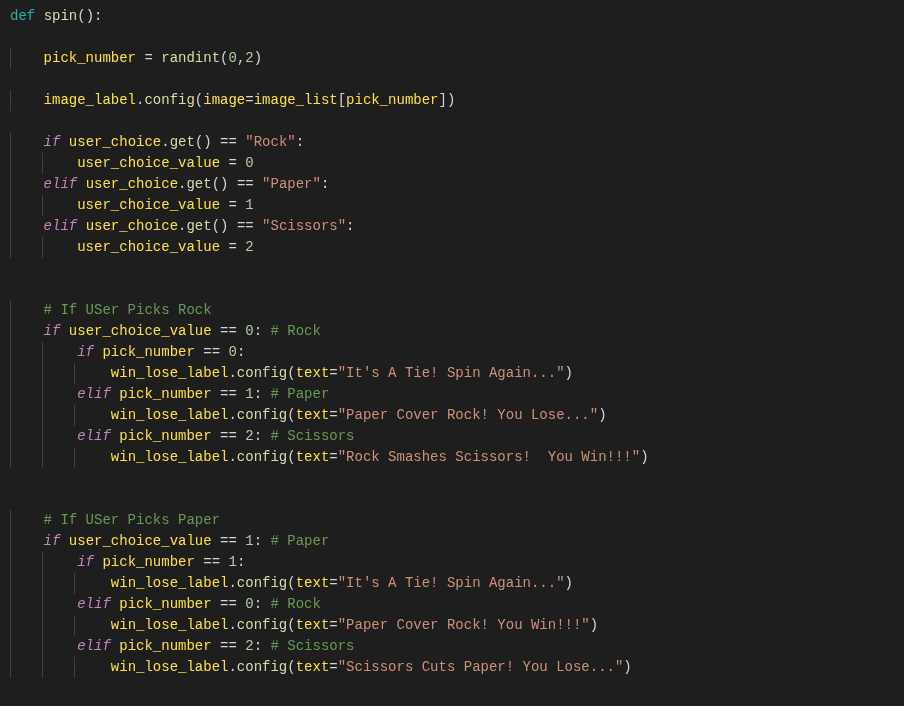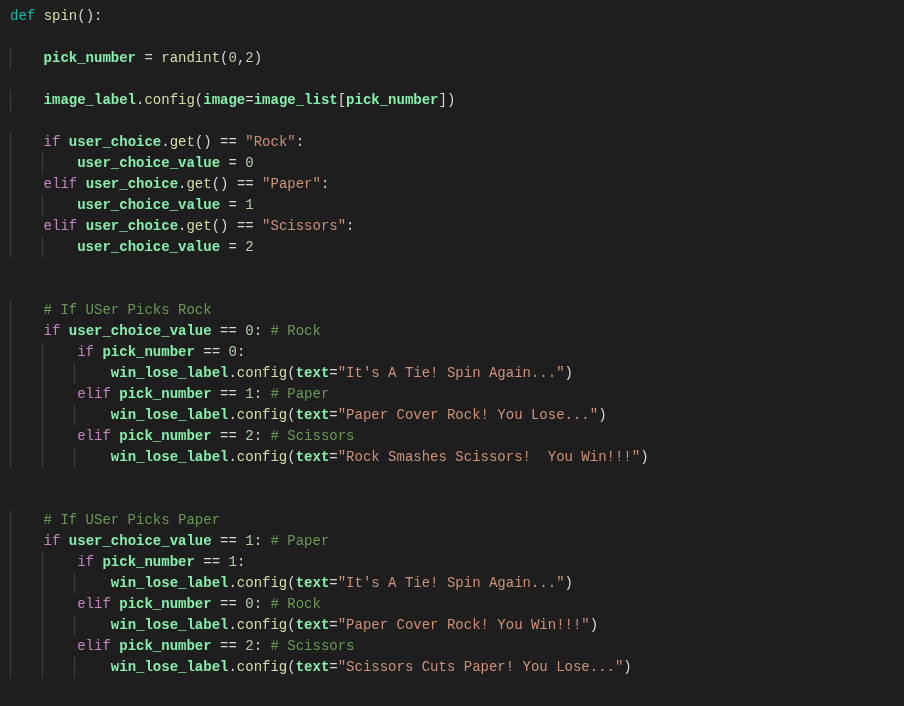--- a/index.html
+++ b/index.html
@@ -23,23 +23,23 @@
       position: relative;
     }
     .guide {
       position: absolute;
       width: 1px;
       height: 21px;
       background: #404040;
       top: 0;
     }
     .kw { color: #14b8a6; }           
-    .cf { color: #c586c0; }           
+    .cf { color: #c586c0; font-style: italic; }           
     .fn { color: #dcdcaa; }           
-    .var { color: #86efac; font-weight: bold; }          
+    .var { color: #fde047; }          
     .num { color: #b5cea8; }          
     .str { color: #ce9178; }          
     .op  { color: #d4d4d4; }
     .cmt { color: #6a9955; }          
     .punc { color: #d4d4d4; }
   </style>
 </head>
 <body>
 
 <pre id="code"><div class="line"><span class="kw">def</span><span class="op"> </span><span class="fn">spin</span><span class="punc">():</span></div><div class="line">&nbsp;</div><div class="line"><span class="guide" style="left: 10px;"></span>    <span class="var">pick_number</span><span class="op"> = </span><span class="fn">randint</span><span class="punc">(</span><span class="num">0</span><span class="punc">,</span><span class="num">2</span><span class="punc">)</span></div><div class="line">&nbsp;</div><div class="line"><span class="guide" style="left: 10px;"></span>    <span class="var">image_label</span><span class="punc">.</span><span class="fn">config</span><span class="punc">(</span><span class="var">image</span><span class="op">=</span><span class="var">image_list</span><span class="punc">[</span><span class="var">pick_number</span><span class="punc">])</span></div><div class="line">&nbsp;</div><div class="line"><span class="guide" style="left: 10px;"></span>    <span class="cf">if</span><span class="op"> </span><span class="var">user_choice</span><span class="punc">.</span><span class="fn">get</span><span class="punc">() == </span><span class="str">"Rock"</span><span class="punc">:</span></div><div class="line"><span class="guide" style="left: 10px;"></span><span class="guide" style="left: 42px;"></span>        <span class="var">user_choice_value</span><span class="op"> = </span><span class="num">0</span></div><div class="line"><span class="guide" style="left: 10px;"></span>    <span class="cf">elif</span><span class="op"> </span><span class="var">user_choice</span><span class="punc">.</span><span class="fn">get</span><span class="punc">() == </span><span class="str">"Paper"</span><span class="punc">:</span></div><div class="line"><span class="guide" style="left: 10px;"></span><span class="guide" style="left: 42px;"></span>        <span class="var">user_choice_value</span><span class="op"> = </span><span class="num">1</span></div><div class="line"><span class="guide" style="left: 10px;"></span>    <span class="cf">elif</span><span class="op"> </span><span class="var">user_choice</span><span class="punc">.</span><span class="fn">get</span><span class="punc">() == </span><span class="str">"Scissors"</span><span class="punc">:</span></div><div class="line"><span class="guide" style="left: 10px;"></span><span class="guide" style="left: 42px;"></span>        <span class="var">user_choice_value</span><span class="op"> = </span><span class="num">2</span></div><div class="line">&nbsp;</div><div class="line">&nbsp;</div><div class="line"><span class="guide" style="left: 10px;"></span>    <span class="cmt"># If USer Picks Rock</span></div><div class="line"><span class="guide" style="left: 10px;"></span>    <span class="cf">if</span><span class="op"> </span><span class="var">user_choice_value</span><span class="op"> == </span><span class="num">0</span><span class="punc">: </span><span class="cmt"># Rock</span></div><div class="line"><span class="guide" style="left: 10px;"></span><span class="guide" style="left: 42px;"></span>        <span class="cf">if</span><span class="op"> </span><span class="var">pick_number</span><span class="op"> == </span><span class="num">0</span><span class="punc">:</span></div><div class="line"><span class="guide" style="left: 10px;"></span><span class="guide" style="left: 42px;"></span><span class="guide" style="left: 74px;"></span>            <span class="var">win_lose_label</span><span class="punc">.</span><span class="fn">config</span><span class="punc">(</span><span class="var">text</span><span class="op">=</span><span class="str">"It's A Tie! Spin Again..."</span><span class="punc">)</span></div><div class="line"><span class="guide" style="left: 10px;"></span><span class="guide" style="left: 42px;"></span>        <span class="cf">elif</span><span class="op"> </span><span class="var">pick_number</span><span class="op"> == </span><span class="num">1</span><span class="punc">: </span><span class="cmt"># Paper</span></div><div class="line"><span class="guide" style="left: 10px;"></span><span class="guide" style="left: 42px;"></span><span class="guide" style="left: 74px;"></span>            <span class="var">win_lose_label</span><span class="punc">.</span><span class="fn">config</span><span class="punc">(</span><span class="var">text</span><span class="op">=</span><span class="str">"Paper Cover Rock! You Lose..."</span><span class="punc">)</span></div><div class="line"><span class="guide" style="left: 10px;"></span><span class="guide" style="left: 42px;"></span>        <span class="cf">elif</span><span class="op"> </span><span class="var">pick_number</span><span class="op"> == </span><span class="num">2</span><span class="punc">: </span><span class="cmt"># Scissors</span></div><div class="line"><span class="guide" style="left: 10px;"></span><span class="guide" style="left: 42px;"></span><span class="guide" style="left: 74px;"></span>            <span class="var">win_lose_label</span><span class="punc">.</span><span class="fn">config</span><span class="punc">(</span><span class="var">text</span><span class="op">=</span><span class="str">"Rock Smashes Scissors!  You Win!!!"</span><span class="punc">)</span></div><div class="line">&nbsp;</div><div class="line">&nbsp;</div><div class="line"><span class="guide" style="left: 10px;"></span>    <span class="cmt"># If USer Picks Paper</span></div><div class="line"><span class="guide" style="left: 10px;"></span>    <span class="cf">if</span><span class="op"> </span><span class="var">user_choice_value</span><span class="op"> == </span><span class="num">1</span><span class="punc">: </span><span class="cmt"># Paper</span></div><div class="line"><span class="guide" style="left: 10px;"></span><span class="guide" style="left: 42px;"></span>        <span class="cf">if</span><span class="op"> </span><span class="var">pick_number</span><span class="op"> == </span><span class="num">1</span><span class="punc">:</span></div><div class="line"><span class="guide" style="left: 10px;"></span><span class="guide" style="left: 42px;"></span><span class="guide" style="left: 74px;"></span>            <span class="var">win_lose_label</span><span class="punc">.</span><span class="fn">config</span><span class="punc">(</span><span class="var">text</span><span class="op">=</span><span class="str">"It's A Tie! Spin Again..."</span><span class="punc">)</span></div><div class="line"><span class="guide" style="left: 10px;"></span><span class="guide" style="left: 42px;"></span>        <span class="cf">elif</span><span class="op"> </span><span class="var">pick_number</span><span class="op"> == </span><span class="num">0</span><span class="punc">: </span><span class="cmt"># Rock</span></div><div class="line"><span class="guide" style="left: 10px;"></span><span class="guide" style="left: 42px;"></span><span class="guide" style="left: 74px;"></span>            <span class="var">win_lose_label</span><span class="punc">.</span><span class="fn">config</span><span class="punc">(</span><span class="var">text</span><span class="op">=</span><span class="str">"Paper Cover Rock! You Win!!!"</span><span class="punc">)</span></div><div class="line"><span class="guide" style="left: 10px;"></span><span class="guide" style="left: 42px;"></span>        <span class="cf">elif</span><span class="op"> </span><span class="var">pick_number</span><span class="op"> == </span><span class="num">2</span><span class="punc">: </span><span class="cmt"># Scissors</span></div><div class="line"><span class="guide" style="left: 10px;"></span><span class="guide" style="left: 42px;"></span><span class="guide" style="left: 74px;"></span>            <span class="var">win_lose_label</span><span class="punc">.</span><span class="fn">config</span><span class="punc">(</span><span class="var">text</span><span class="op">=</span><span class="str">"Scissors Cuts Paper! You Lose..."</span><span class="punc">)</span></div></pre>

